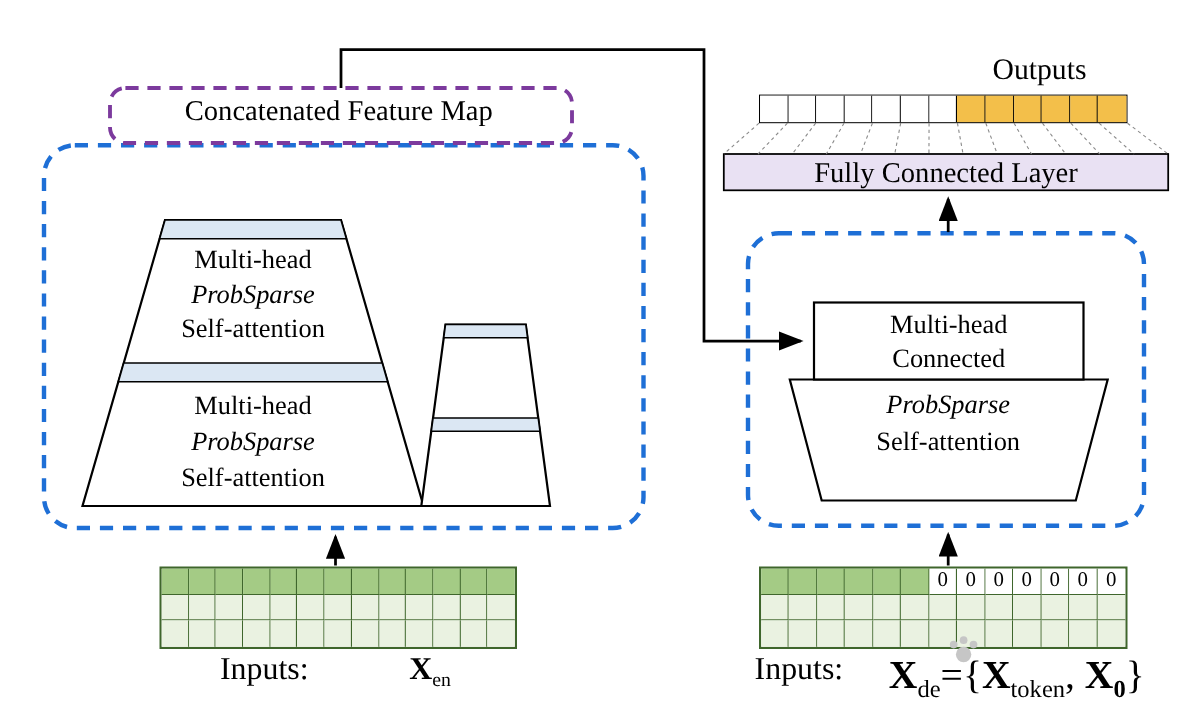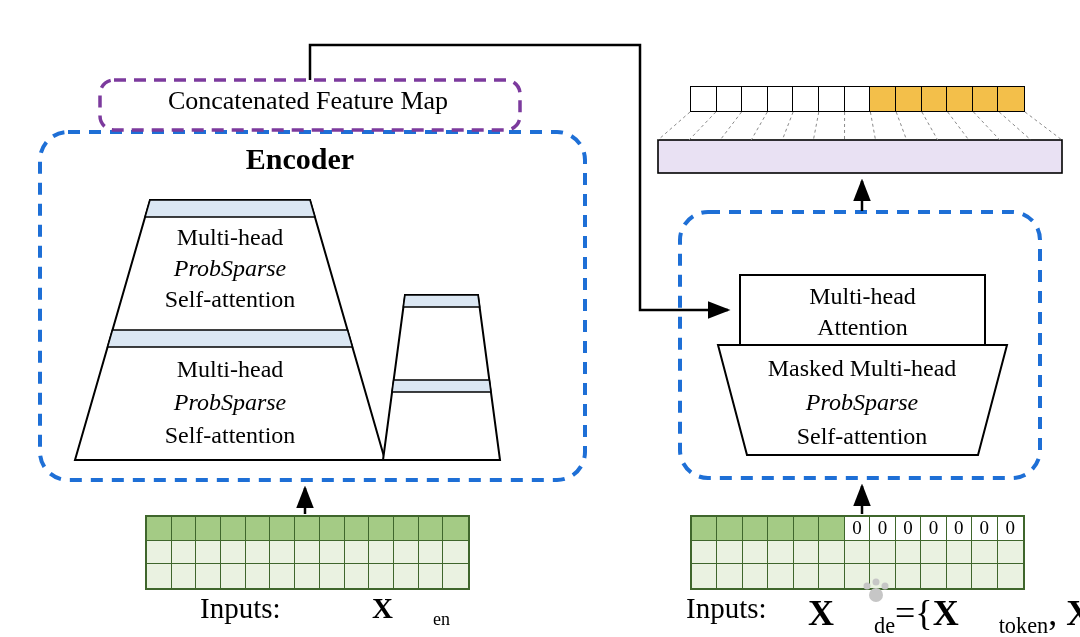--- a/index.html
+++ b/index.html
@@ -2,21 +2,21 @@
 <html><head>
 <meta charset="utf-8">
 <style>
   html,body{margin:0;padding:0;background:#fff;}
   .stage{position:relative;width:1080px;height:637px;background:#fff;overflow:hidden;
          font-family:"Liberation Serif",serif;}
   .layer{position:absolute;left:0;top:0;}
   .t{position:absolute;color:#000;text-align:center;font-family:"Liberation Serif",serif;}
   .b{font-weight:bold;}
   .it{font-style:italic;}
-  sub{font-size:0.62em;margin-left:40px;}
+  sub{font-size:0.62em;}
   
   .grid{position:absolute;display:grid;border:2px solid #3f662c;box-sizing:border-box;background:#fff;z-index:2;}
   .gcell{border-right:1.5px solid #3f662c;border-bottom:1.5px solid #3f662c;
          display:flex;align-items:center;justify-content:center;
          font-family:"Liberation Serif",serif;font-size:19px;color:#000;}
   .gcell:nth-child(13n){border-right:none;}
   .gcell:nth-last-child(-n+13){border-bottom:none;}
   
   .orow{position:absolute;display:grid;border:1.6px solid #000;box-sizing:border-box;background:#fff;z-index:2;}
   .ocell{border-right:1.4px solid #000;}
@@ -177,47 +177,47 @@
       <div class="gcell" data-name="input-cell" style="background: rgb(234, 242, 225);"></div>
       <div class="gcell" data-name="input-cell" style="background: rgb(234, 242, 225);"></div>
       <div class="gcell" data-name="input-cell" style="background: rgb(234, 242, 225);"></div>
       <div class="gcell" data-name="input-cell" style="background: rgb(234, 242, 225);"></div>
       <div class="gcell" data-name="input-cell" style="background: rgb(234, 242, 225);"></div>
       <div class="gcell" data-name="input-cell" style="background: rgb(234, 242, 225);"></div>
     </div>
 
   <div class="t txt-layer" style="left:98px;top:86px;width:420px;font-size:26px;" data-name="concat-feature-map-label">Concatenated Feature Map</div>
 
-  <div class="t txt-layer b" style="left:140px;top:142px;width:320px;font-size:30px;" data-name="encoder-title">Encoder</div>
 
   <div class="t txt-layer" style="left:110px;top:222px;width:240px;font-size:24px;line-height:31px;" data-name="encoder-block1-label">
     <div data-name="encoder-block1-line1">Multi-head</div>
     <div class="it" data-name="encoder-block1-line2">ProbSparse</div>
     <div data-name="encoder-block1-line3">Self-attention</div>
   </div>
 
   <div class="t txt-layer" style="left:95px;top:353px;width:270px;font-size:24px;line-height:33px;" data-name="encoder-block2-label">
     <div data-name="encoder-block2-line1">Multi-head</div>
     <div class="it" data-name="encoder-block2-line2">ProbSparse</div>
     <div data-name="encoder-block2-line3">Self-attention</div>
   </div>
 
 
   <div class="t txt-layer" style="left:740px;top:281px;width:245px;font-size:24px;line-height:31px;" data-name="decoder-attention-label">
     <div data-name="decoder-attention-line1">Multi-head</div>
-    <div data-name="decoder-attention-line2">Attention</div>
+    <div data-name="decoder-attention-line2">Connected</div>
   </div>
 
   <div class="t txt-layer" style="left:728px;top:351px;width:268px;font-size:24px;line-height:34px;" data-name="decoder-masked-label">
-    <div data-name="decoder-masked-line1">Masked Multi-head</div>
     <div class="it" data-name="decoder-masked-line2">ProbSparse</div>
     <div data-name="decoder-masked-line3">Self-attention</div>
   </div>
 
-
+  <div class="t txt-layer" style="left:855px;top:48px;width:180px;font-size:27px;" data-name="outputs-label">Outputs</div>
+
+  <div class="t txt-layer" style="left:658px;top:142px;width:404px;font-size:26px;" data-name="fc-label">Fully Connected Layer</div>
 
   <div class="t txt-layer" style="left:200px;top:592px;font-size:29px;" data-name="inputs-left-label">Inputs:</div>
 
   <div class="t txt-layer" style="left:372px;top:592px;font-size:29px;white-space:nowrap;" data-name="inputs-left-value">
     <span class="b" data-name="inputs-left-symbol">X</span><sub data-name="inputs-left-subscript">en</sub>
   </div>
 
   <div class="t txt-layer" style="left:686px;top:592px;font-size:29px;" data-name="inputs-right-label">Inputs:</div>
 
   <div class="t txt-layer" style="left:808px;top:592px;font-size:36px;white-space:nowrap;" data-name="inputs-right-expr">

